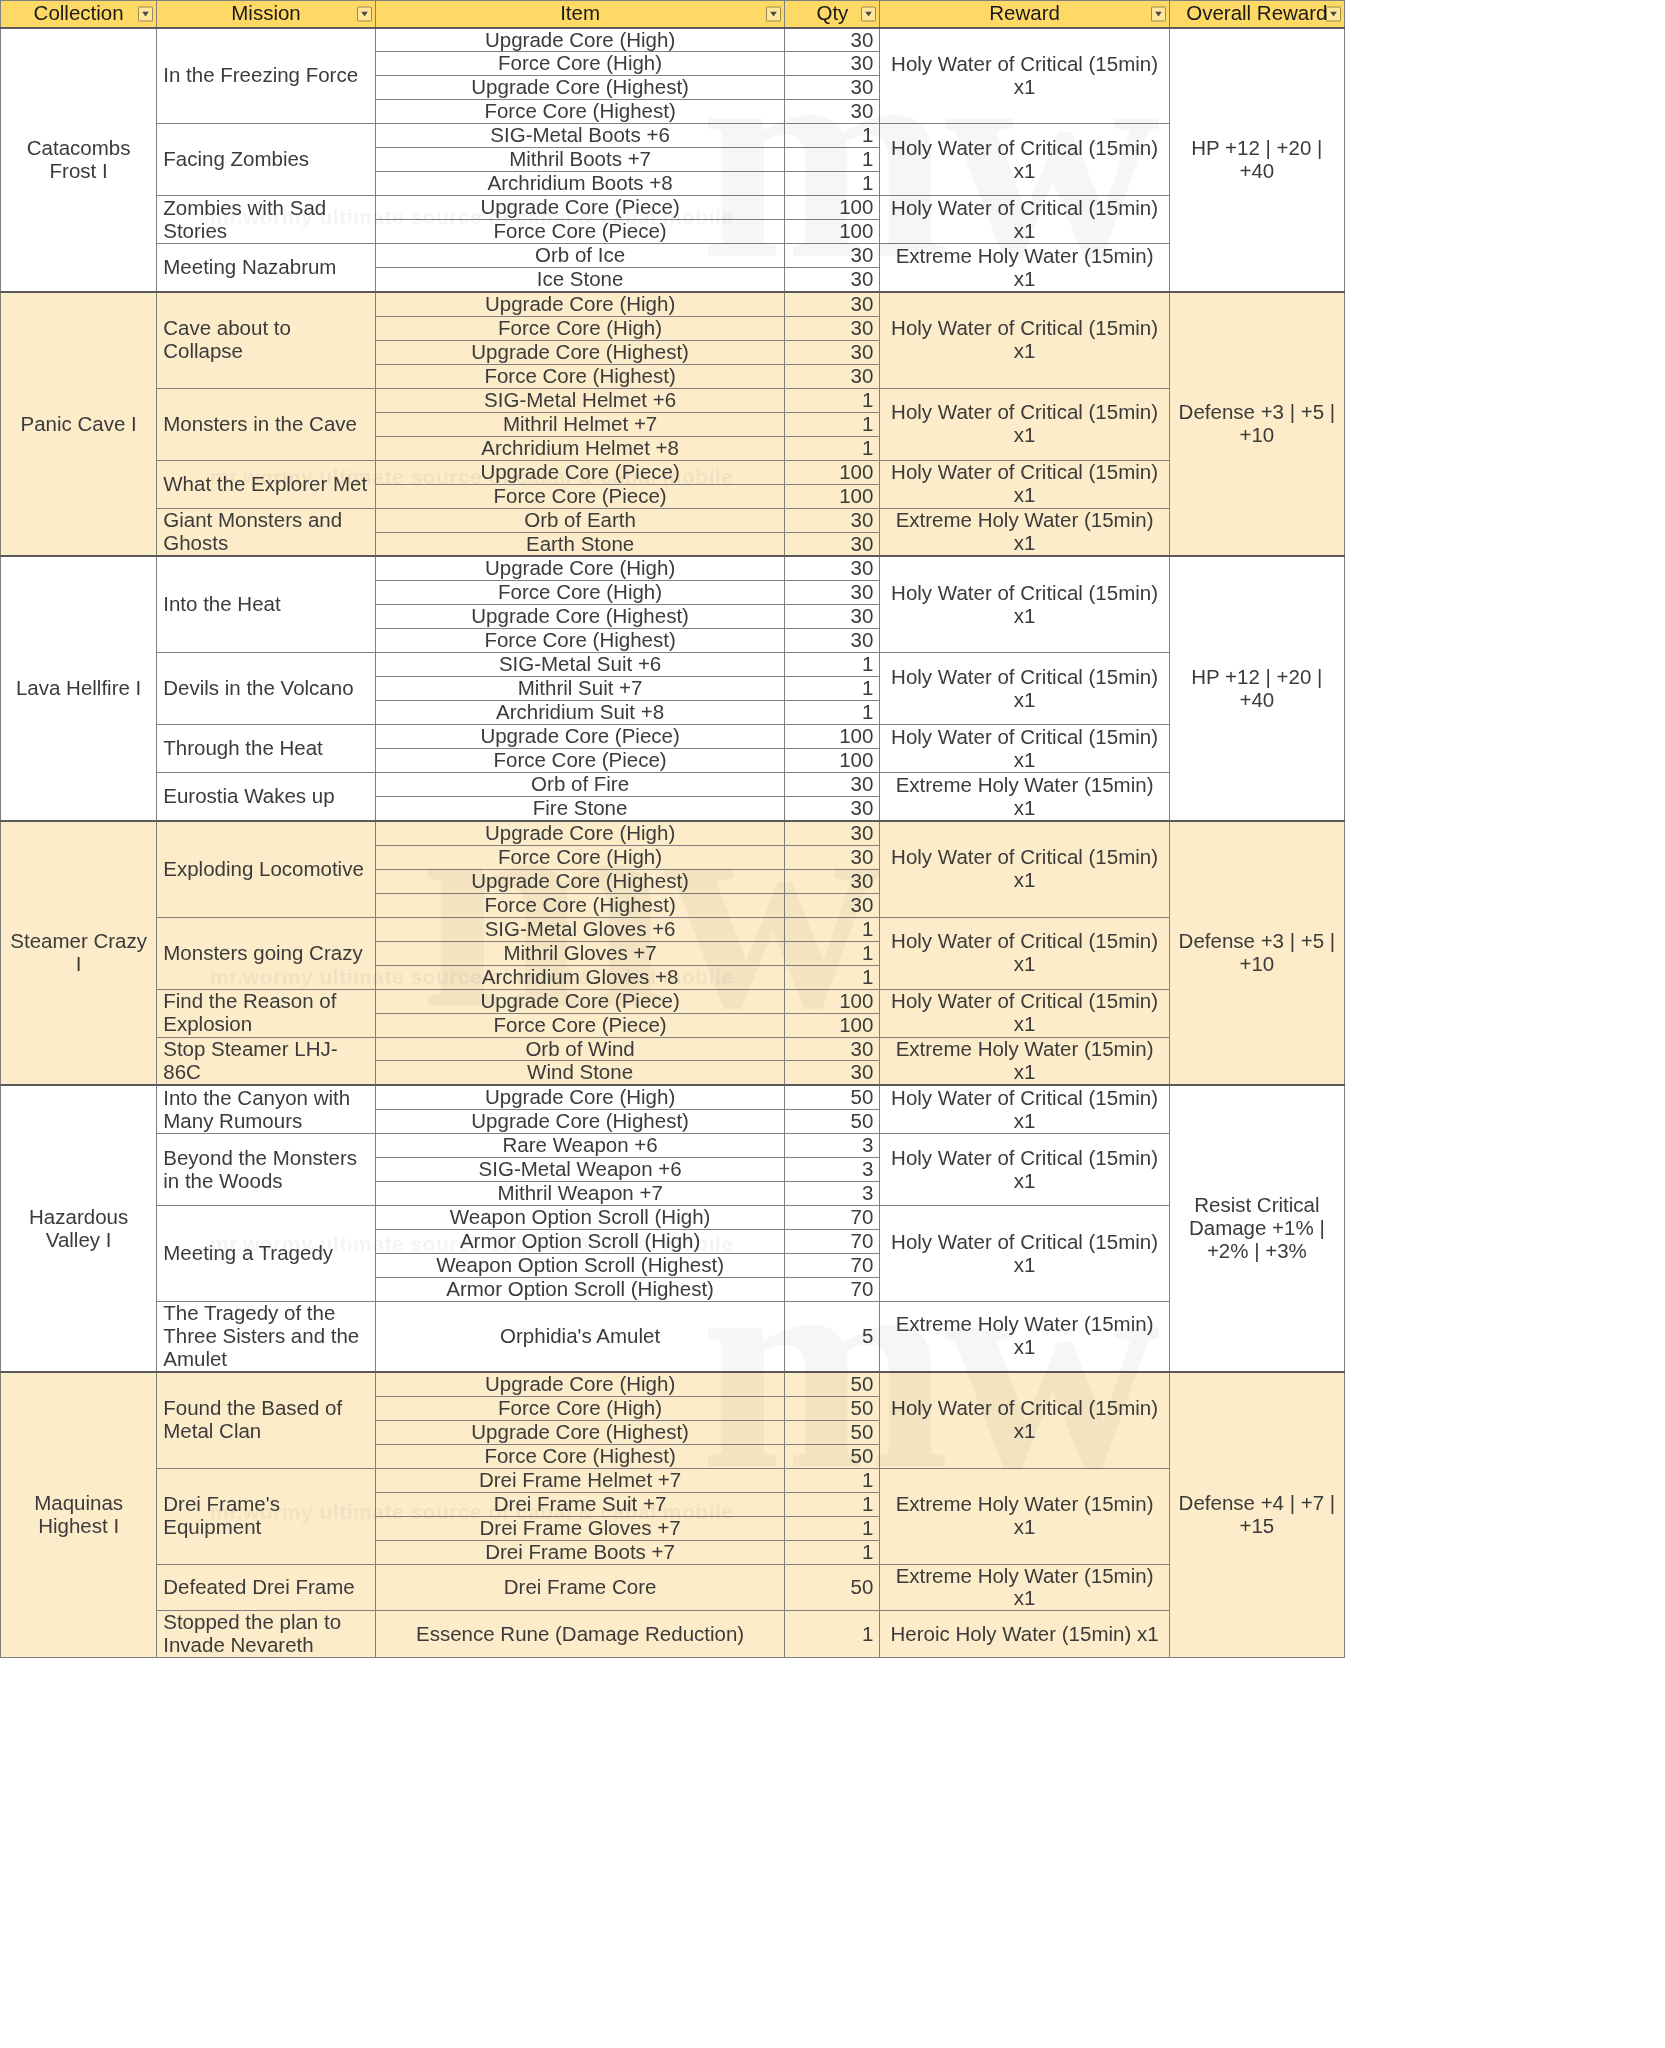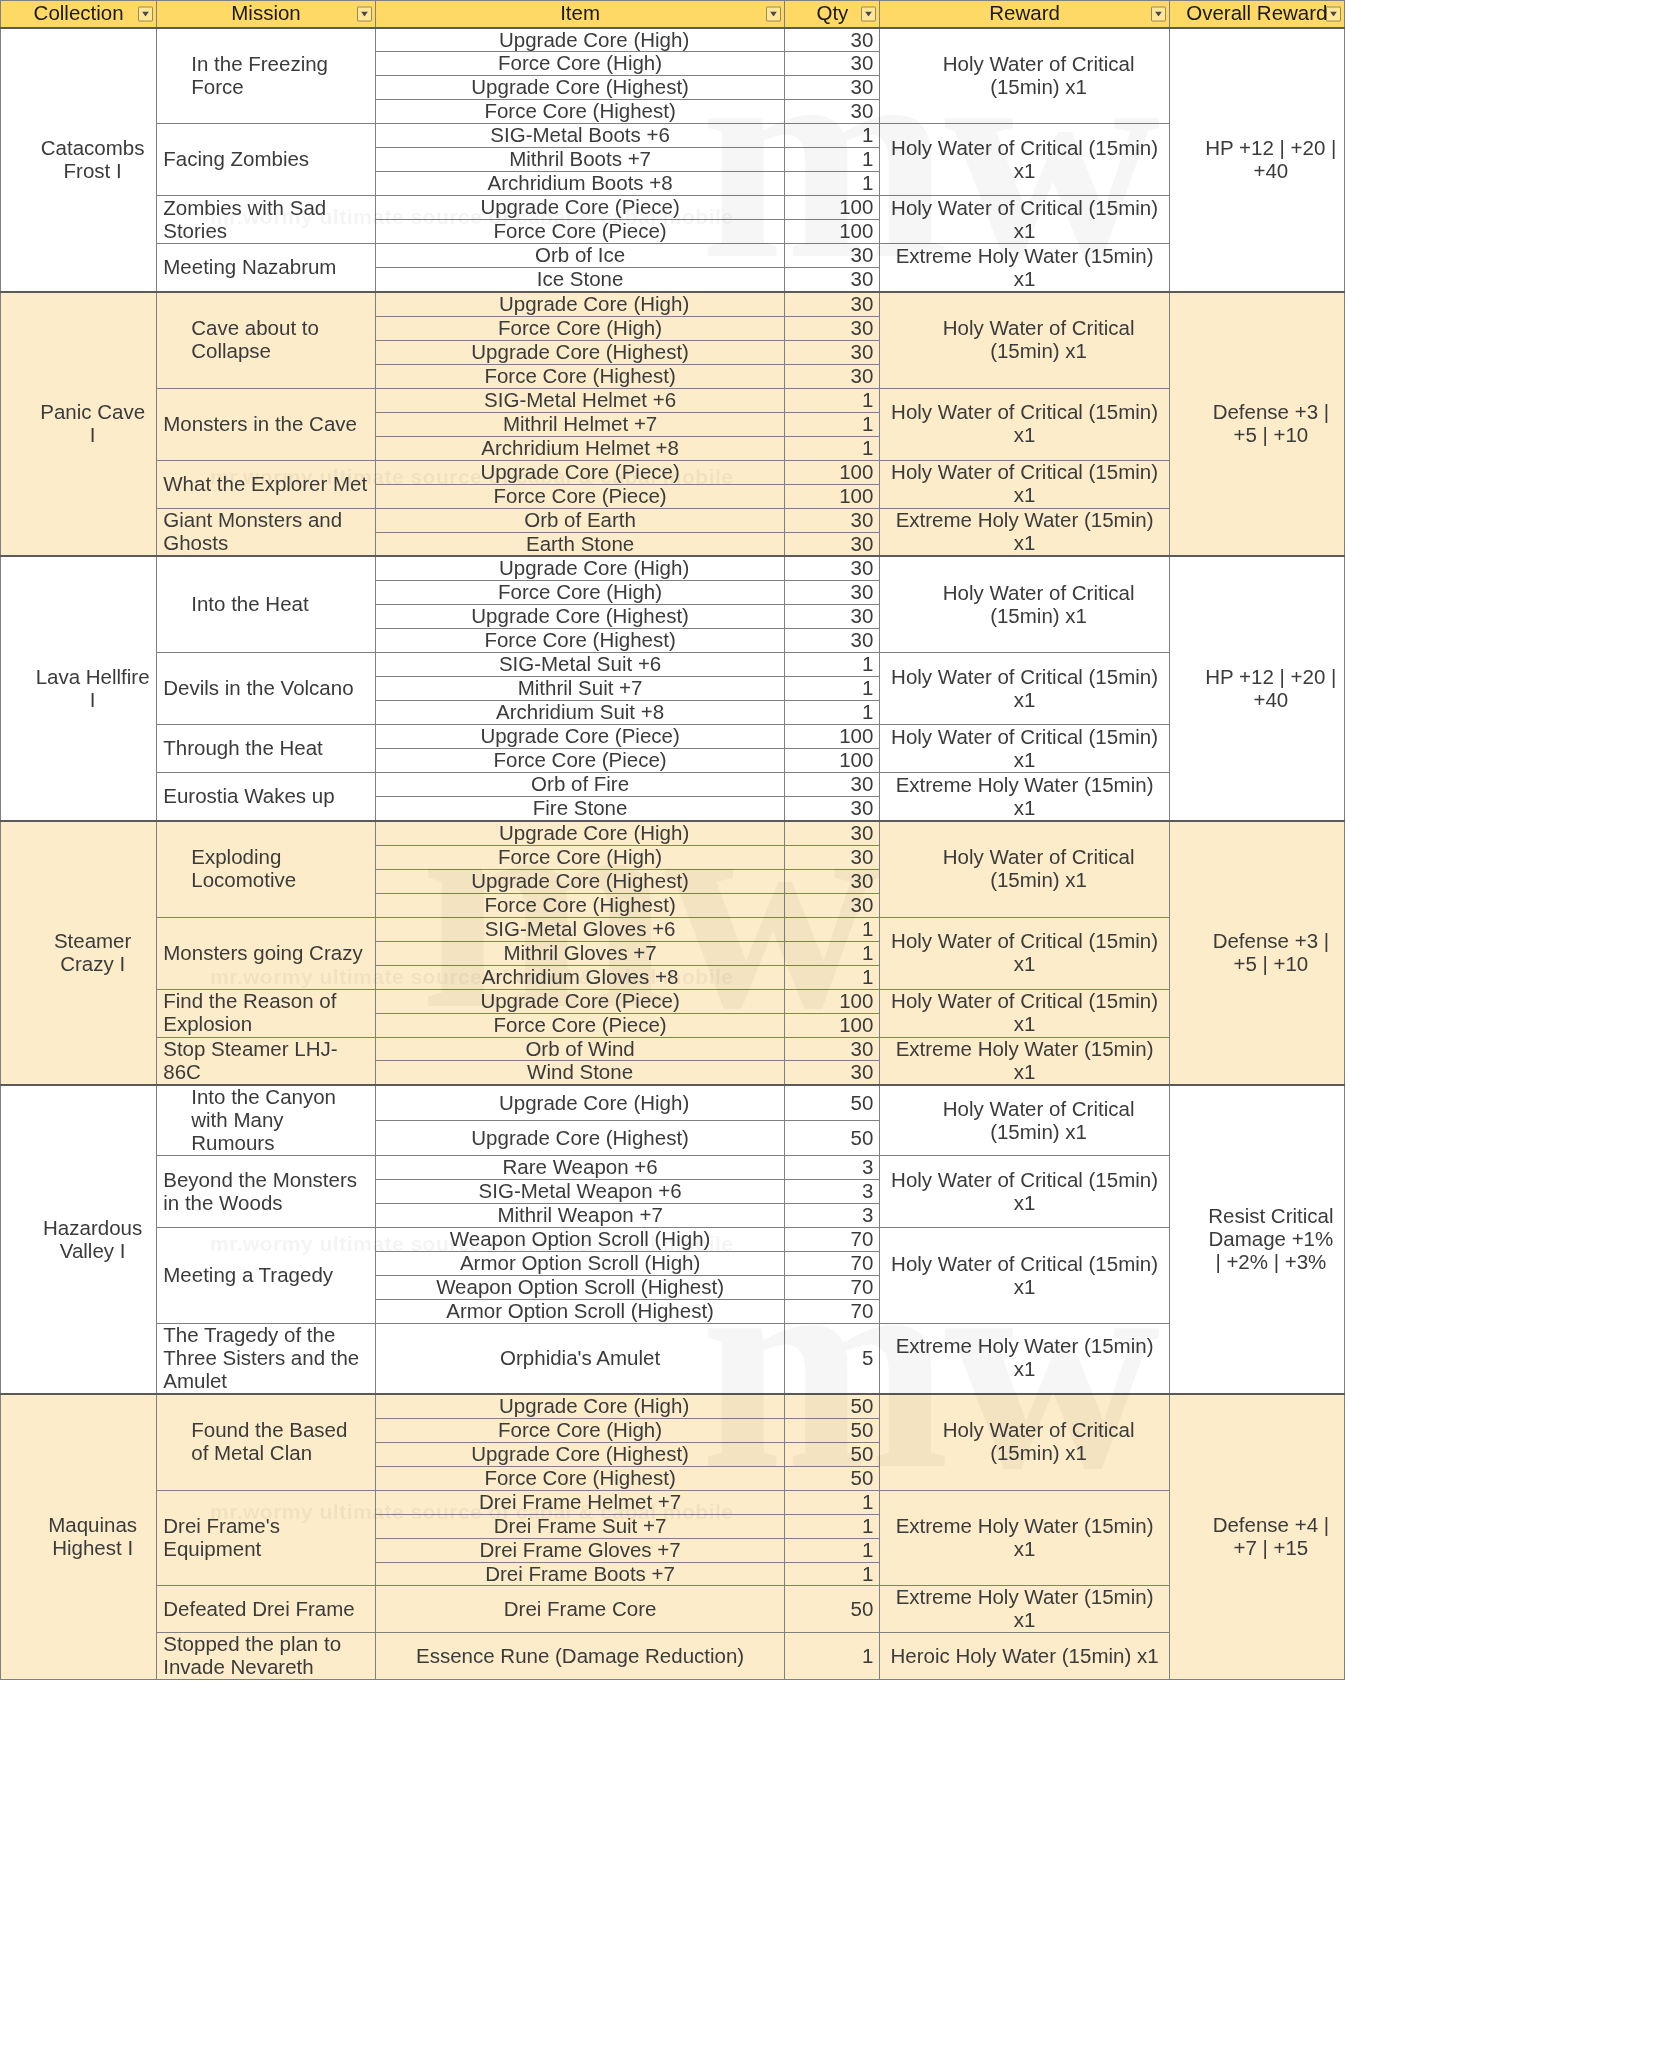--- a/index.html
+++ b/index.html
@@ -108,21 +108,21 @@
   tbody tr.band-b td { background: #FCECC9; }
 
   td.cell-collection { text-align: center; font-size: 20.5px; margin-left: 36px; }
   td.cell-mission    { text-align: left; padding-left: 14px; }
   td.cell-item       { text-align: center; }
   td.cell-qty        { text-align: right; padding-right: 9px; }
   td.cell-reward     { text-align: center; margin-left: 12px; }
   td.cell-overall    { text-align: center; }
 
   
-  tr.group-start > td { border-top: 2px solid #5a5a5a; padding-left: 34px; }
+  tr.group-start > td { border-top: 2px solid #5a5a5a; }
 
   
   tbody td { height: 23.3px; }
 </style>
 </head>
 <body>
 
 <div id="sheet">
 
   <div class="wm-layer">

